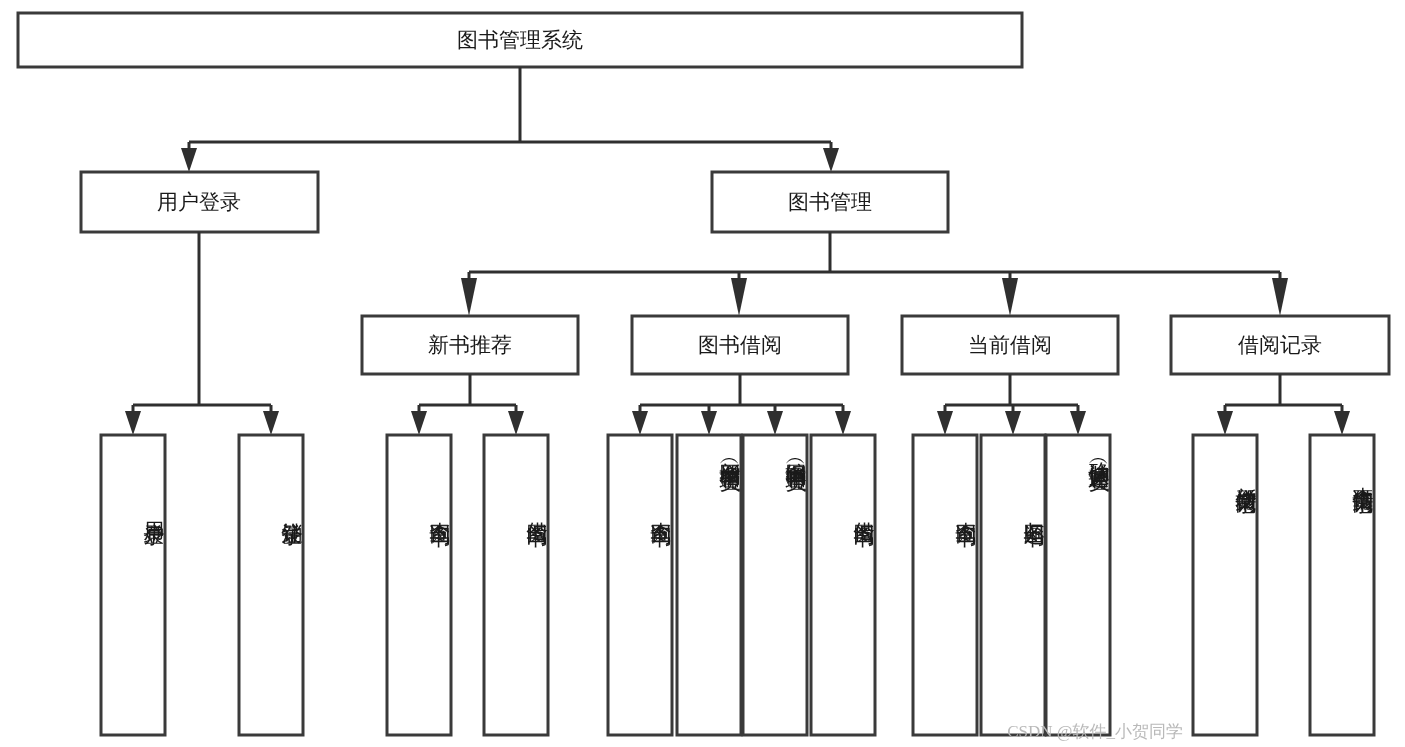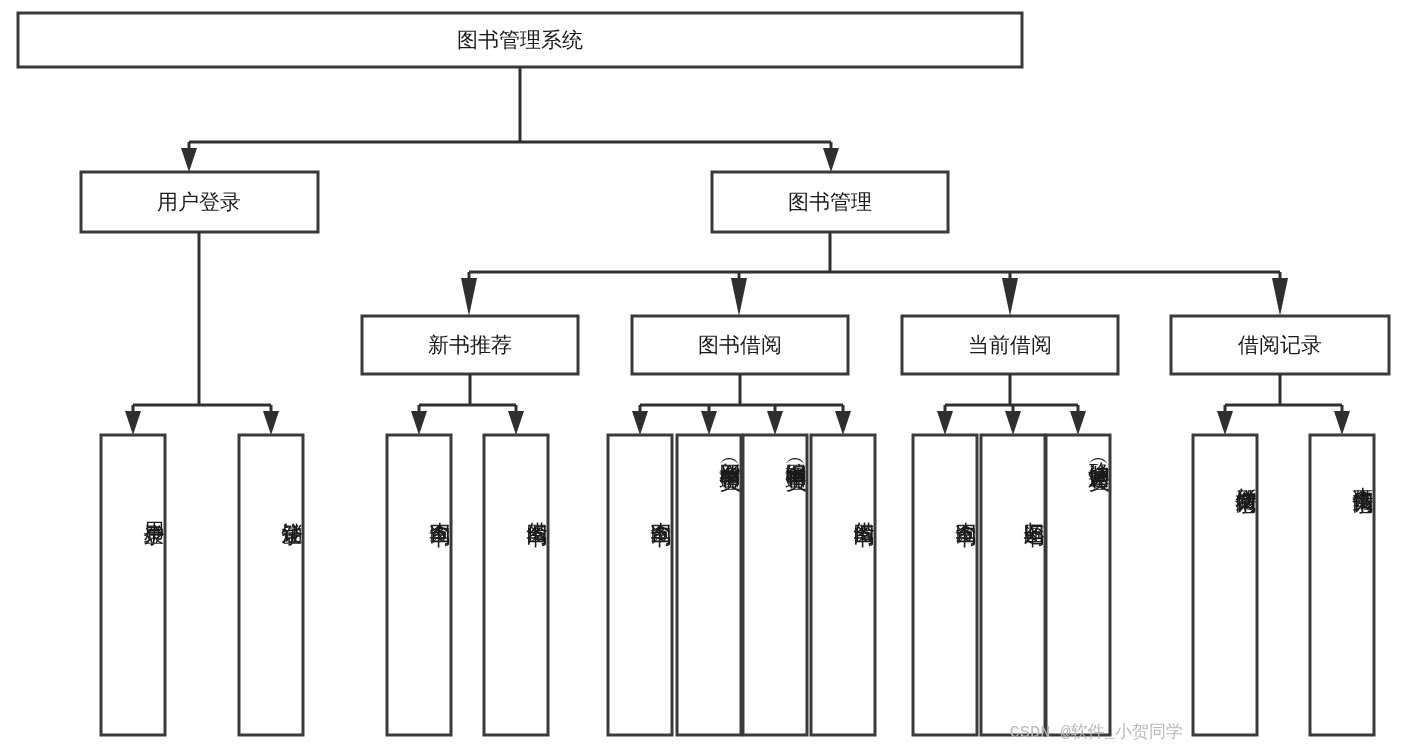--- a/index.html
+++ b/index.html
@@ -61,21 +61,21 @@
     color: #1a1a1a;
     letter-spacing: 1.5px;
     white-space: nowrap;
     text-align: center;
     pointer-events: none;
   }
   .watermark {
     position: absolute;
     right: 10px;
     bottom: 4px;
-    font-family: Liberation Mono, monospace;
+    font-family: Liberation Serif, serif;
     font-size: 17px;
     color: #b9b9b9;
     white-space: nowrap;
     pointer-events: none;
   }
 </style>
 </head>
 <body>
 
 <div id="diagram-root">

